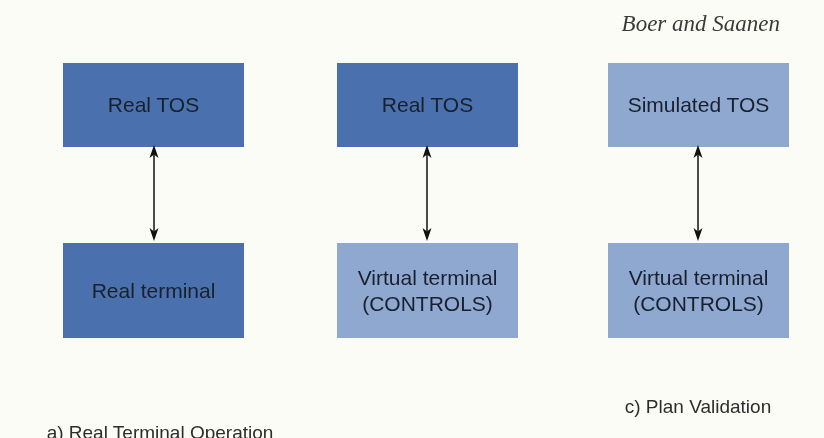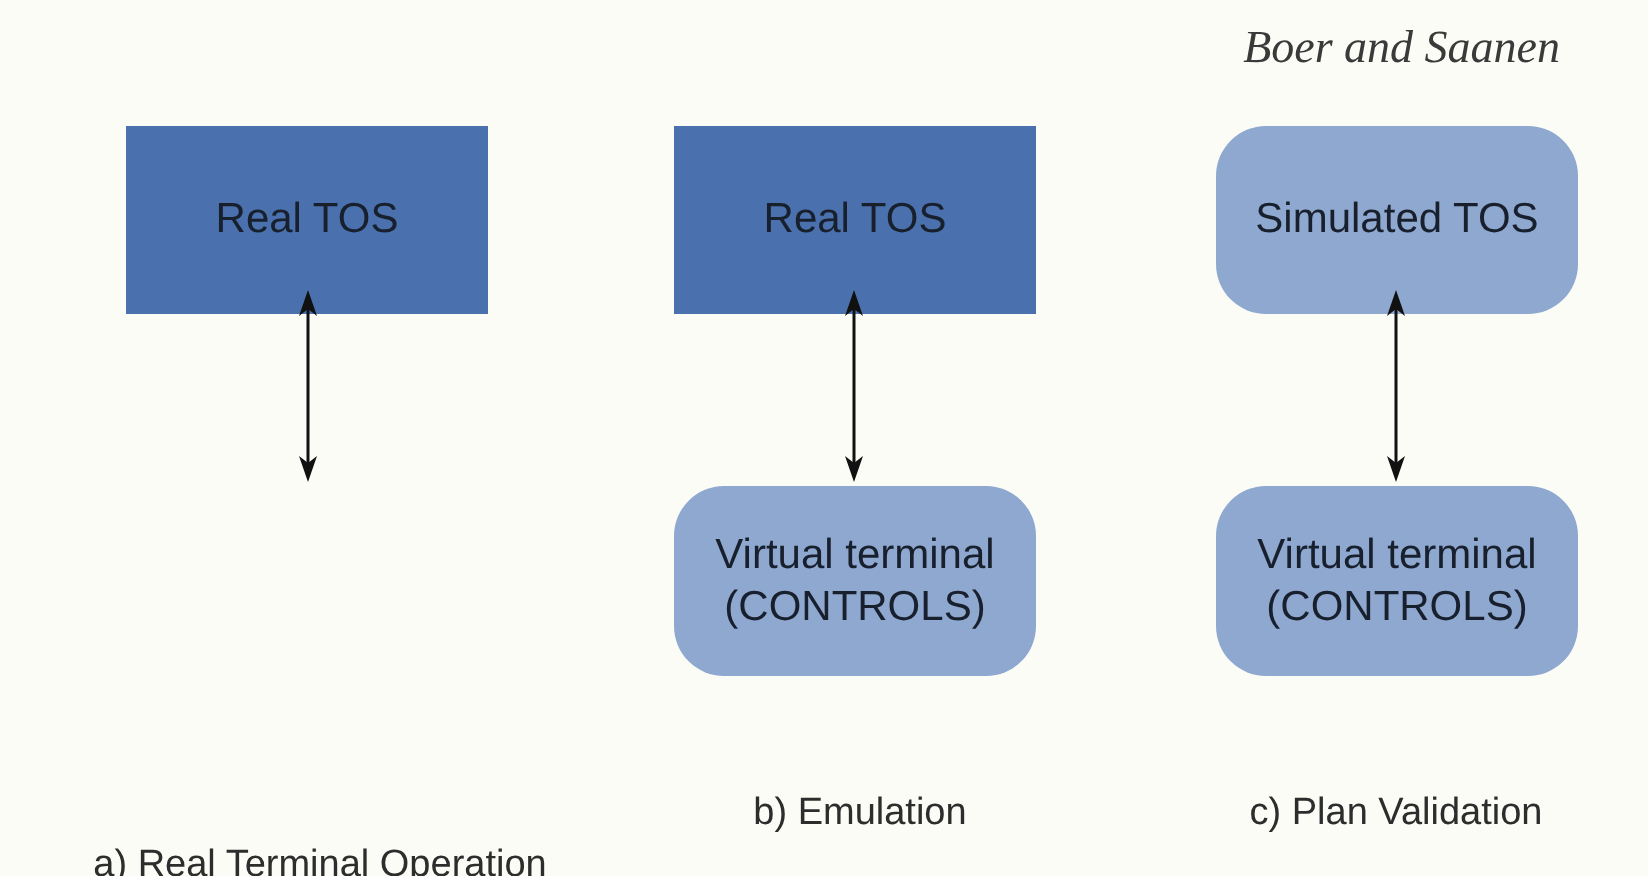--- a/index.html
+++ b/index.html
@@ -36,22 +36,22 @@
     display:flex;
     flex-direction:column;
     align-items:center;
     justify-content:center;
     text-align:center;
     font-size:21px;
     line-height:26px;
     color:var(--box-text);
   }
   .box.dark{background:var(--dark-blue);}
-  .box.light{background:var(--light-blue);border-radius:25px;}
-  .box.top{top:63px;height:94px;}
+  .box.light{background:var(--light-blue);}
+  .box.top{top:63px;height:84px;}
   .box.bottom{top:243px;height:95px;}
   .col-a{left:63px;}
   .col-b{left:337px;}
   .col-c{left:608px;}
   .arrow{
     position:absolute;
     top:145px;
     width:16px;height:96px;
   }
   .arrow svg{display:block;width:16px;height:96px;}
@@ -79,37 +79,40 @@
   <div class="box top dark col-a">
     <span>Real TOS</span>
   </div>
   <div class="arrow arrow-a">
     <svg viewBox="0 0 16 96" aria-hidden="true">
       <line x1="8" y1="9" x2="8" y2="87" stroke="#111111" stroke-width="1.5"></line>
       <polygon points="8,0 12.5,13 8,9.5 3.5,13" fill="#111111"></polygon>
       <polygon points="8,96 12.5,83 8,86.5 3.5,83" fill="#111111"></polygon>
     </svg>
   </div>
+  <div class="box bottom dark col-a">
+    <span>Real terminal</span>
+    <span></span>
+  </div>
   <div class="caption caption-a">a) Real Terminal Operation</div>
 
   <div class="box top dark col-b">
     <span>Real TOS</span>
   </div>
   <div class="arrow arrow-b">
     <svg viewBox="0 0 16 96" aria-hidden="true">
       <line x1="8" y1="9" x2="8" y2="87" stroke="#111111" stroke-width="1.5"></line>
       <polygon points="8,0 12.5,13 8,9.5 3.5,13" fill="#111111"></polygon>
       <polygon points="8,96 12.5,83 8,86.5 3.5,83" fill="#111111"></polygon>
     </svg>
   </div>
   <div class="box bottom light col-b">
     <span>Virtual terminal</span>
     <span>(CONTROLS)</span>
   </div>
-  <div class="caption caption-b">b) Emulation</div>
 
   <div class="box top light col-c">
     <span>Simulated TOS</span>
   </div>
   <div class="arrow arrow-c">
     <svg viewBox="0 0 16 96" aria-hidden="true">
       <line x1="8" y1="9" x2="8" y2="87" stroke="#111111" stroke-width="1.5"></line>
       <polygon points="8,0 12.5,13 8,9.5 3.5,13" fill="#111111"></polygon>
       <polygon points="8,96 12.5,83 8,86.5 3.5,83" fill="#111111"></polygon>
     </svg>

